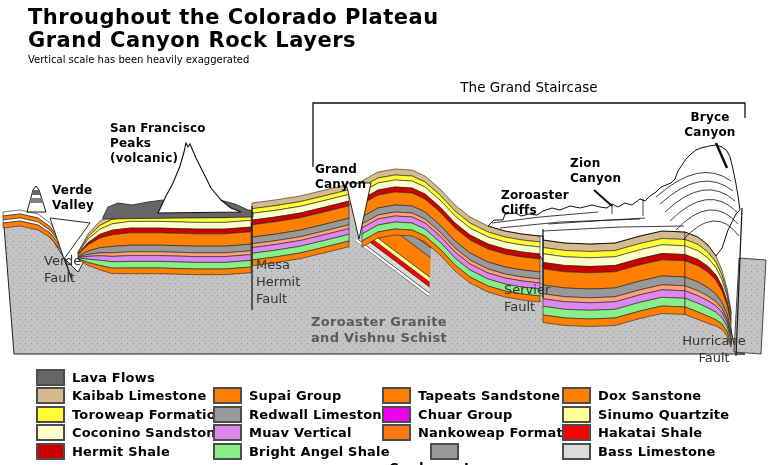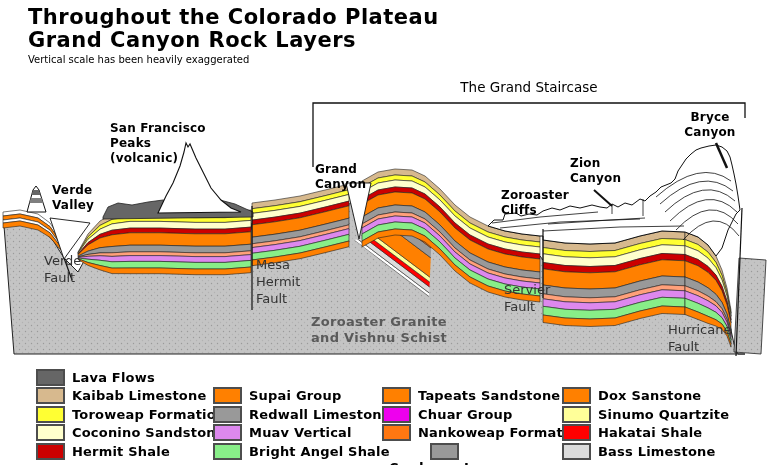--- a/index.html
+++ b/index.html
@@ -5,21 +5,21 @@
   html,body{margin:0;padding:0;background:#fff;}
   .stage{position:relative;width:768px;height:465px;background:#ffffff;overflow:hidden;
          font-family:"DejaVu Sans","Liberation Sans",sans-serif;}
   .title{position:absolute;left:28px;top:6px;font-size:21px;font-weight:800;
          letter-spacing:.5px;line-height:23px;color:#000;}
   .subtitle{position:absolute;left:28px;top:54px;font-size:10px;color:#000;}
   svg{position:absolute;left:0;top:0;}
   .lbl{position:absolute;font-size:12px;font-weight:800;color:#000;line-height:15px;letter-spacing:.2px;}
   .flbl{position:absolute;font-size:13px;font-weight:400;color:#333;line-height:17px;}
   .lbl.center{text-align:center;}
-  .flbl.right{text-align:left;}
+  .flbl.right{text-align:center;margin-top:11px;}
   .zoro{position:absolute;font-size:13px;font-weight:700;color:#5a5a5a;line-height:16px;letter-spacing:.3px;}
   .staircase{position:absolute;left:313px;top:79px;width:432px;text-align:center;
              font-size:13.5px;color:#000;}
   .legend{position:absolute;left:0;top:0;width:768px;height:465px;}
   .leg-item{position:absolute;display:flex;align-items:center;height:16px;}
   .leg-swatch{width:25px;height:13px;border:2px solid #4d4d4d;box-sizing:content-box;flex:none;}
   .leg-label{margin-left:7px;font-size:13px;font-weight:800;color:#000;white-space:nowrap;letter-spacing:.2px;}
 </style>
 </head>
 <body>

